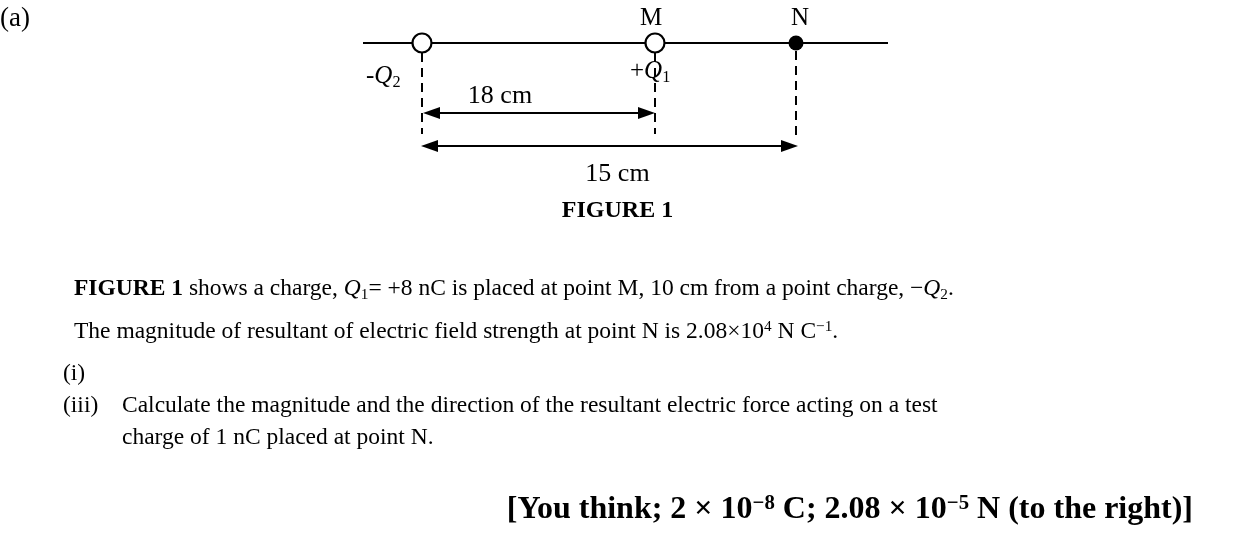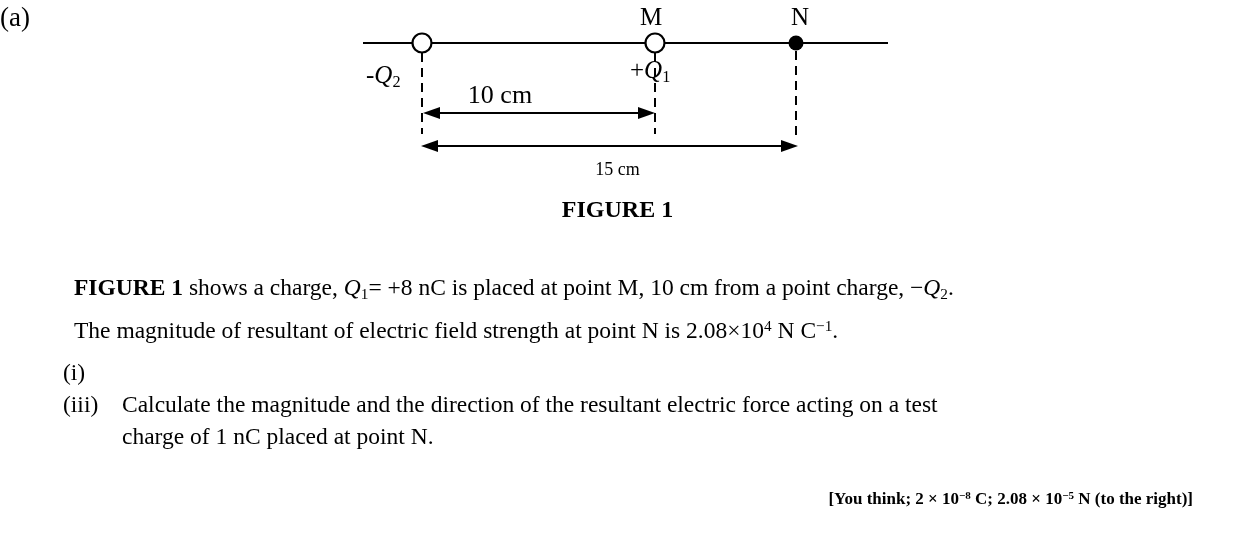--- a/index.html
+++ b/index.html
@@ -20,40 +20,40 @@
   }
   
   .figure-area { position: absolute; left: 0; top: 0; width: 1258px; height: 245px; }
   .figure-area svg { position: absolute; left: 0; top: 0; }
   .fig-lbl { position: absolute; font-size: 25px; line-height: 1; white-space: nowrap; }
   .lbl-m   { left: 636px; top: 4px;  width: 30px; text-align: center; }
   .lbl-n   { left: 785px; top: 4px;  width: 30px; text-align: center; }
   .lbl-q2  { left: 366px; top: 62px; }
   .lbl-q1  { left: 630px; top: 57px; }
   .lbl-d10 { left: 445px; top: 82px;  width: 110px; text-align: center; font-size: 26px; }
-  .lbl-d15 { left: 545px; top: 160px; width: 145px; text-align: center; font-size: 18px; }
+  .lbl-d15 { left: 545px; top: 160px; width: 145px; text-align: center; font-size: 26px; }
   .fig-caption {
     position: absolute; left: 505px; top: 196px; width: 225px;
     text-align: center; font-weight: bold; font-size: 24px;
   }
   .it { font-style: italic; }
   .sb { font-size: 0.65em; vertical-align: -0.25em; }
   .sp { font-size: 0.65em; vertical-align: 0.45em; }
   
   .para {
     position: absolute; left: 74px; top: 271px;
     font-size: 23.5px; line-height: 32px; white-space: nowrap;
   }
   .qlist { position: absolute; left: 63px; top: 356px; font-size: 23.5px; }
   .qrow { display: flex; line-height: 32px; }
   .qnum { width: 59px; flex: 0 0 59px; }
   .qtext { white-space: nowrap; }
   .answer {
     position: absolute; right: 65px; top: 489px;
-    font-size: 17px; font-weight: bold; white-space: nowrap;
+    font-size: 32px; font-weight: bold; white-space: nowrap;
   }
 </style>
 </head>
 <body>
 
 <div class="page">
 
   <div class="part-label">(a)</div>
 
   <div class="figure-area">
@@ -82,21 +82,21 @@
       </g>
     </svg>
 
     <div class="fig-lbl lbl-m">M</div>
     <div class="fig-lbl lbl-n">N</div>
 
     <div class="fig-lbl lbl-q2"><span>-</span><span class="it">Q</span><span class="sb">2</span></div>
 
     <div class="fig-lbl lbl-q1"><span>+</span><span class="it">Q</span><span class="sb">1</span></div>
 
-    <div class="fig-lbl lbl-d10">10 cm</div>
+    <div class="fig-lbl lbl-d10">18 cm</div>
     <div class="fig-lbl lbl-d15">15 cm</div>
 
     <div class="fig-caption">FIGURE 1</div>
   </div>
 
   <div class="para">
     <div><b>FIGURE 1</b><span> shows a charge, </span><span class="it">Q</span><span class="sb">1</span><span>= +8 nC is placed at point M, 10 cm from a point charge, −</span><span class="it">Q</span><span class="sb">2</span><span>.</span></div>
     <div><span>The magnitude of resultant of electric field strength at point N is 2.08×10</span><span class="sp">4</span><span> N C</span><span class="sp">−1</span><span>.</span></div>
   </div>
 

